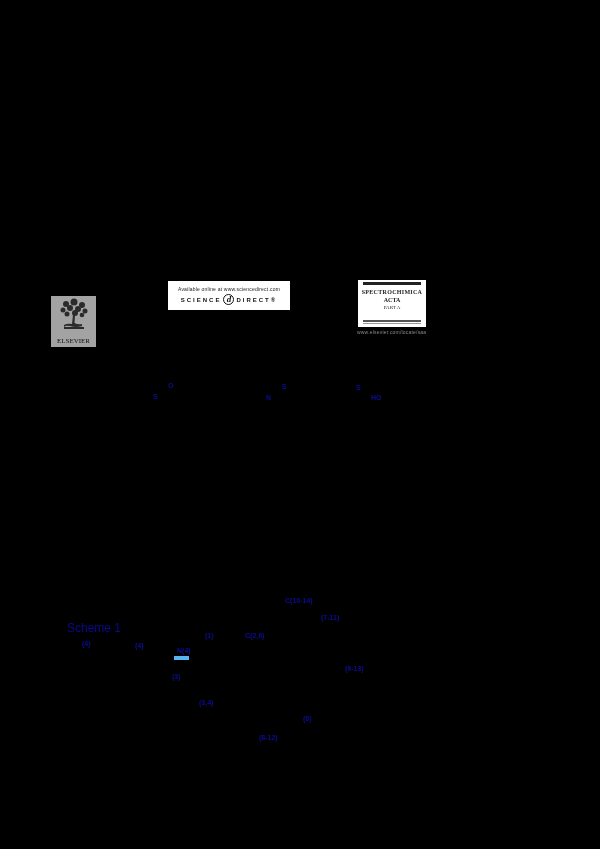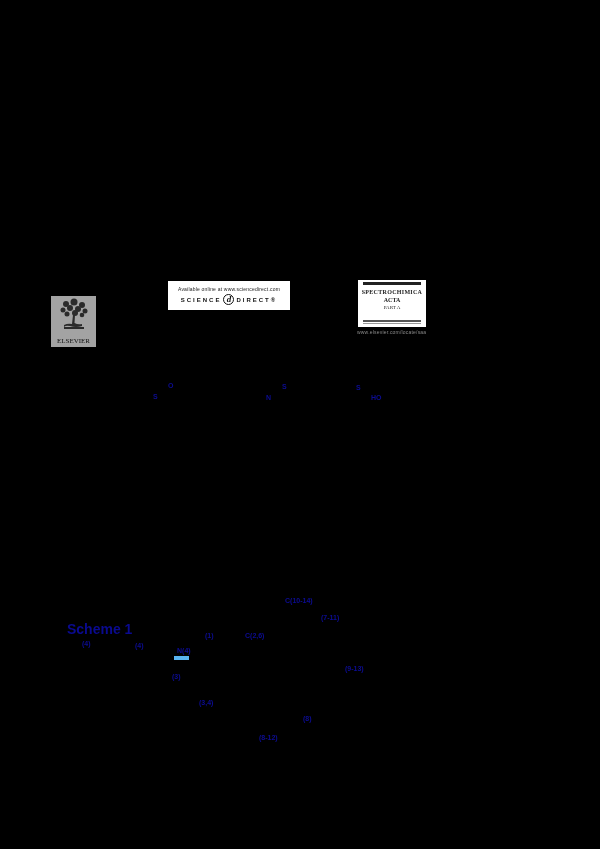--- a/index.html
+++ b/index.html
@@ -42,21 +42,21 @@
   .journal-line.l2 { font-size: 6px; font-weight: bold; margin-top: 2px; }
   .journal-line.l3 { font-size: 5px; margin-top: 2px; }
   .journal-rule-bot { width: 90%; margin-top: auto; border-top: 2px solid #555; border-bottom: 1px solid #999; height: 4px; }
   .journal-url {
     position: absolute; left: 357px; top: 329px; width: 72px;
     font-size: 5px; color: #8a8a8a; letter-spacing: 0.2px; white-space: nowrap;
   }
 
   
   .atom { position: absolute; color: #0c0c94; font-size: 7px; font-weight: bold; white-space: nowrap; }
-  .scheme-title { position: absolute; left: 67px; top: 621px; color: #0a0a90; font-size: 14px; font-weight: bold; white-space: nowrap; }
+  .scheme-title { position: absolute; left: 67px; top: 621px; color: #0a0a90; font-size: 12px; font-weight: normal; white-space: nowrap; }
   .hl-bar { position: absolute; left: 174px; top: 656px; width: 15px; height: 4px; background: #59b4f2; }
 </style>
 </head>
 <body>
 
 <div class="page">
 
   <div class="elsevier-box">
     <span>
       <svg width="36" height="36" viewBox="0 0 36 36">

